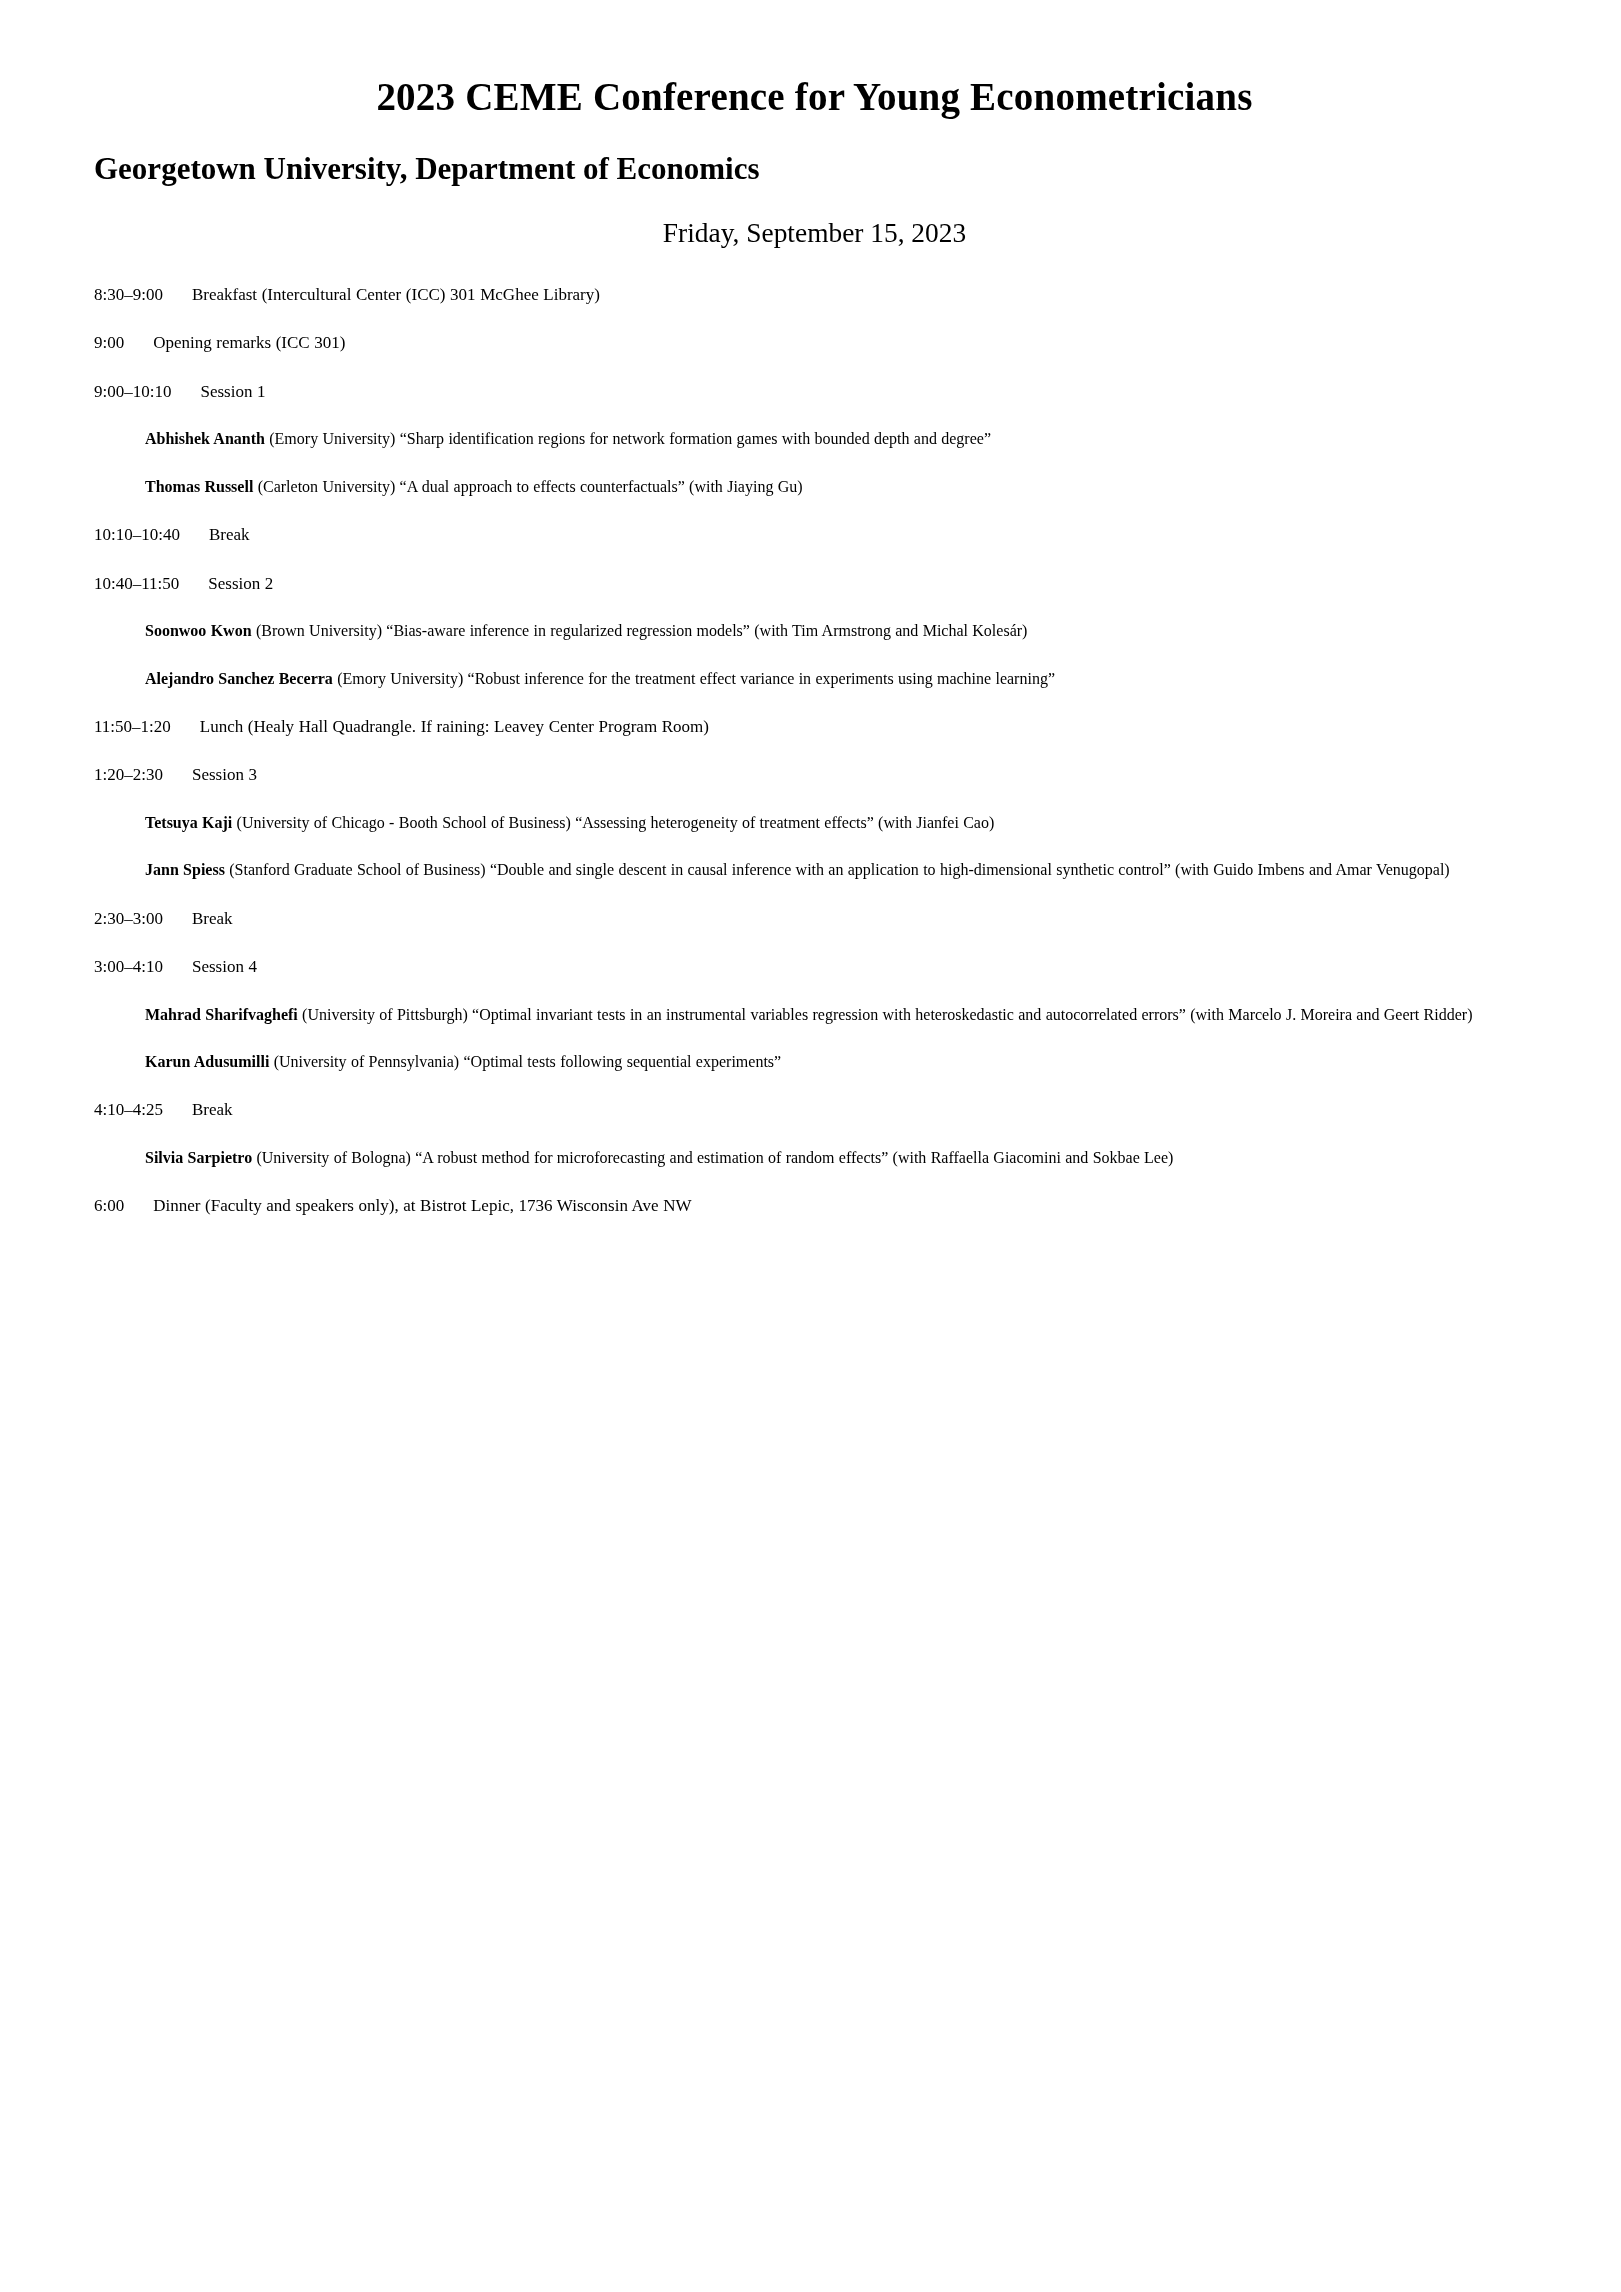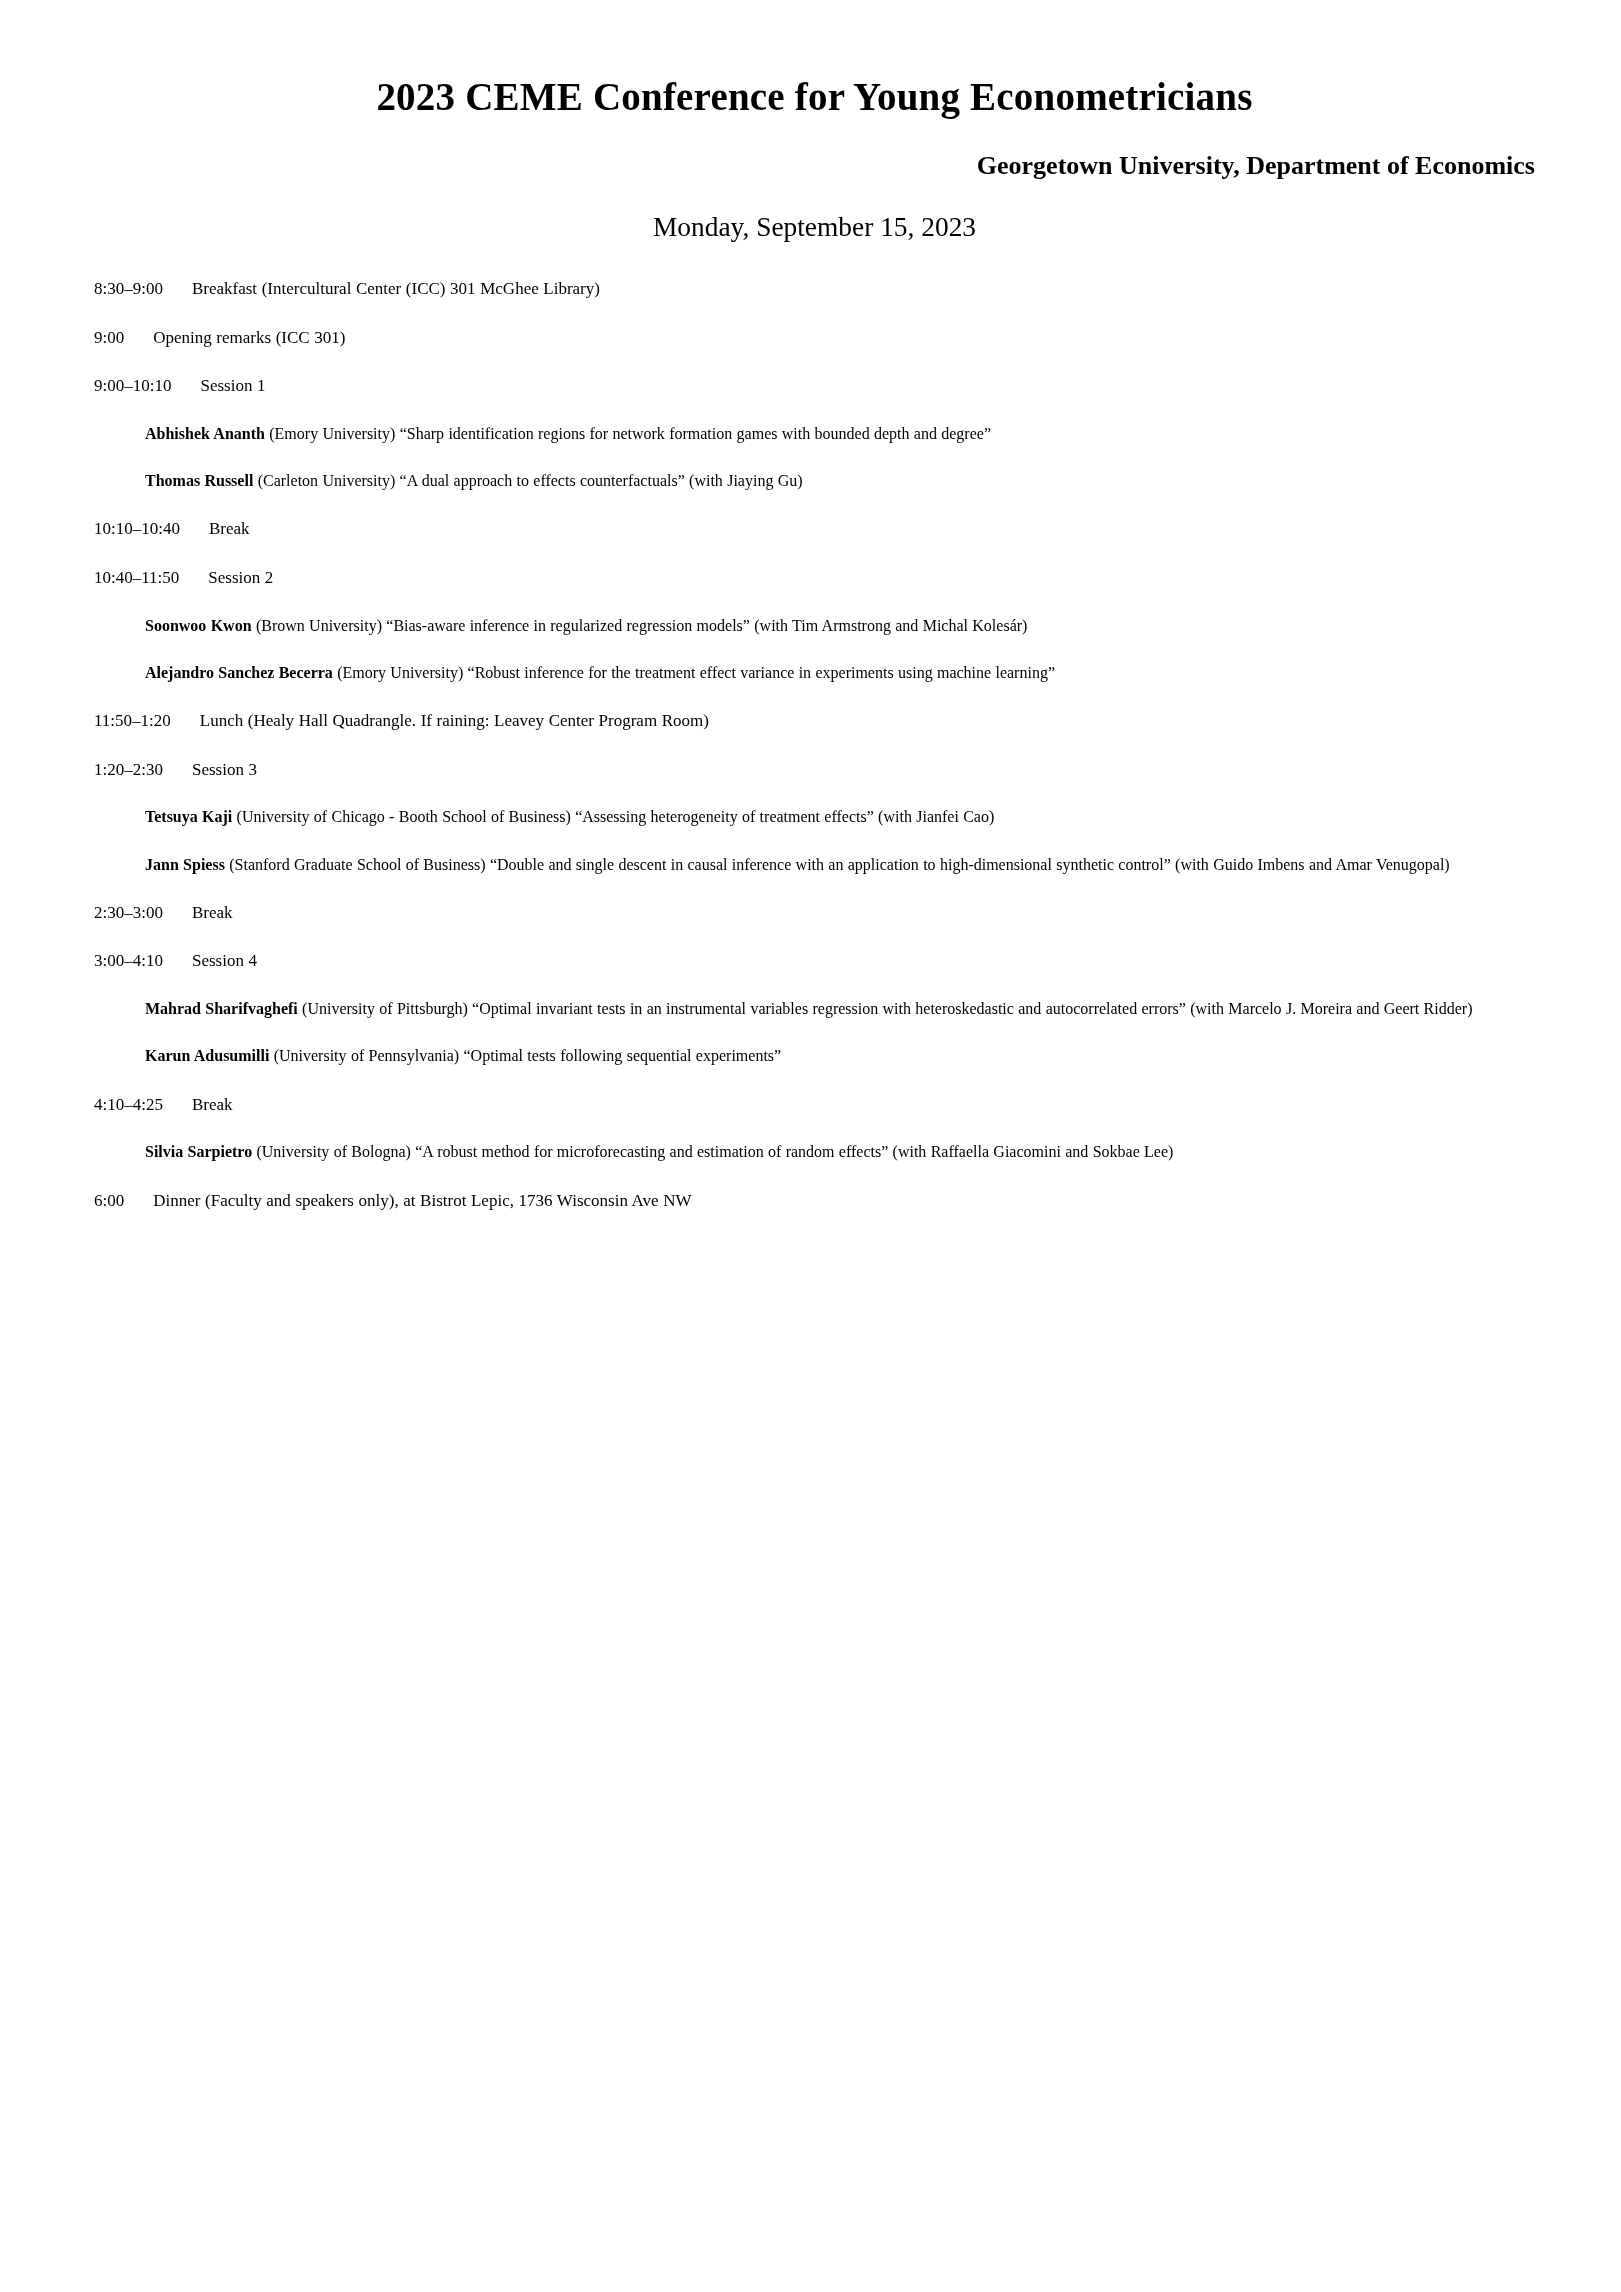--- a/index.html
+++ b/index.html
@@ -23,22 +23,22 @@
   }
   .title {
     text-align: center;
     font-size: 39px;
     font-weight: bold;
     line-height: 1.15;
     margin: 13.7px 0 0 0;
     letter-spacing: 0.2px;
   }
   .subtitle {
-    text-align: right;
-    font-size: 26px;
+    text-align: left;
+    font-size: 31px;
     font-weight: bold;
     line-height: 1.15;
     margin: 31px 0 0 0;
   }
   .date {
     text-align: center;
     font-size: 27.4px;
     font-weight: normal;
     line-height: 1.15;
     margin: 32px 0 0 0;
@@ -85,21 +85,21 @@
 </style>
 </head>
 <body>
 
 <div class="page">
 
   <h1 class="title">2023 CEME Conference for Young Econometricians</h1>
 
   <h2 class="subtitle">Georgetown University, Department of Economics</h2>
 
-  <div class="date">Monday, September 15, 2023</div>
+  <div class="date">Friday, September 15, 2023</div>
 
   <div class="schedule" id="schedule-list">
       <p class="sched-item"><span class="time">8:30–9:00</span><span class="gap-lg"></span><span class="label">Breakfast (Intercultural Center (ICC) 301 McGhee Library)</span></p>
       <p class="sched-item"><span class="time">9:00</span><span class="gap-lg"></span><span class="label">Opening remarks (ICC 301)</span></p>
       <p class="sched-item"><span class="time">9:00–10:10</span><span class="gap-lg"></span><span class="label">Session 1</span></p>
       <p class="talk"><span class="speaker">Abhishek Ananth</span><span class="rest"> (Emory University) “Sharp identification regions for network formation games with bounded depth and degree”</span></p>
       <p class="talk"><span class="speaker">Thomas Russell</span><span class="rest"> (Carleton University) “A dual approach to effects counterfactuals” (with Jiaying Gu)</span></p>
       <p class="sched-item"><span class="time">10:10–10:40</span><span class="gap-lg"></span><span class="label">Break</span></p>
       <p class="sched-item"><span class="time">10:40–11:50</span><span class="gap-lg"></span><span class="label">Session 2</span></p>
       <p class="talk"><span class="speaker">Soonwoo Kwon</span><span class="rest"> (Brown University) “Bias-aware inference in regularized regression models” (with Tim Armstrong and Michal Kolesár)</span></p>

